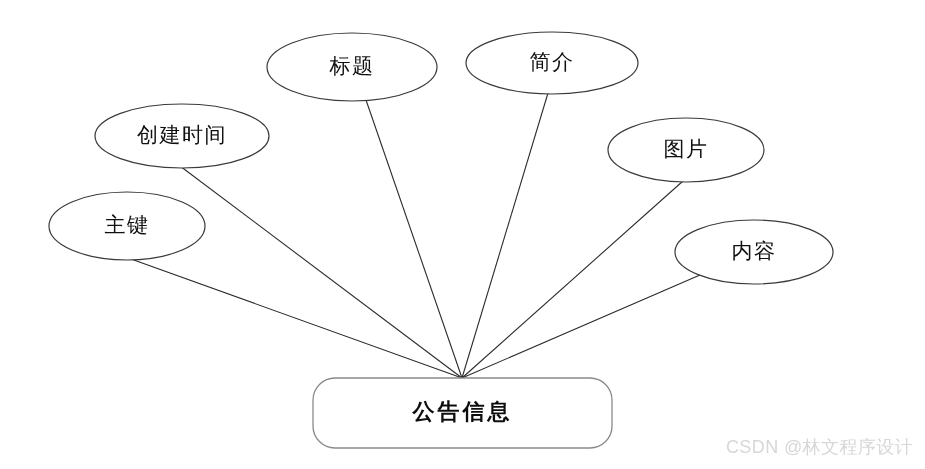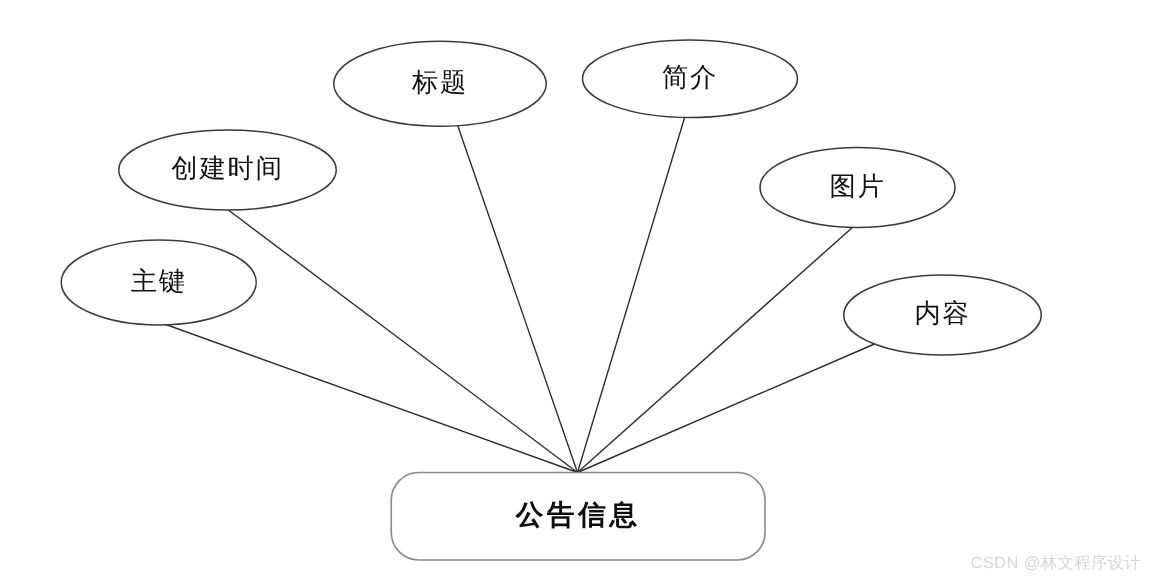--- a/index.html
+++ b/index.html
@@ -55,21 +55,21 @@
     fill: #0d0d0d;
     text-anchor: middle;
     dominant-baseline: middle;
     letter-spacing: 3px;
   }
   #watermark {
     position: absolute;
     right: 12px;
     bottom: 10px;
     font-family: "Liberation Sans", "DejaVu Sans", sans-serif;
-    font-size: 13px;
+    font-size: 18px;
     color: #d7d7d7;
     letter-spacing: 0.4px;
     white-space: nowrap;
     user-select: none;
   }
 </style>
 </head>
 <body>
 
 <div id="canvas" style="background: rgb(255, 255, 255);">

